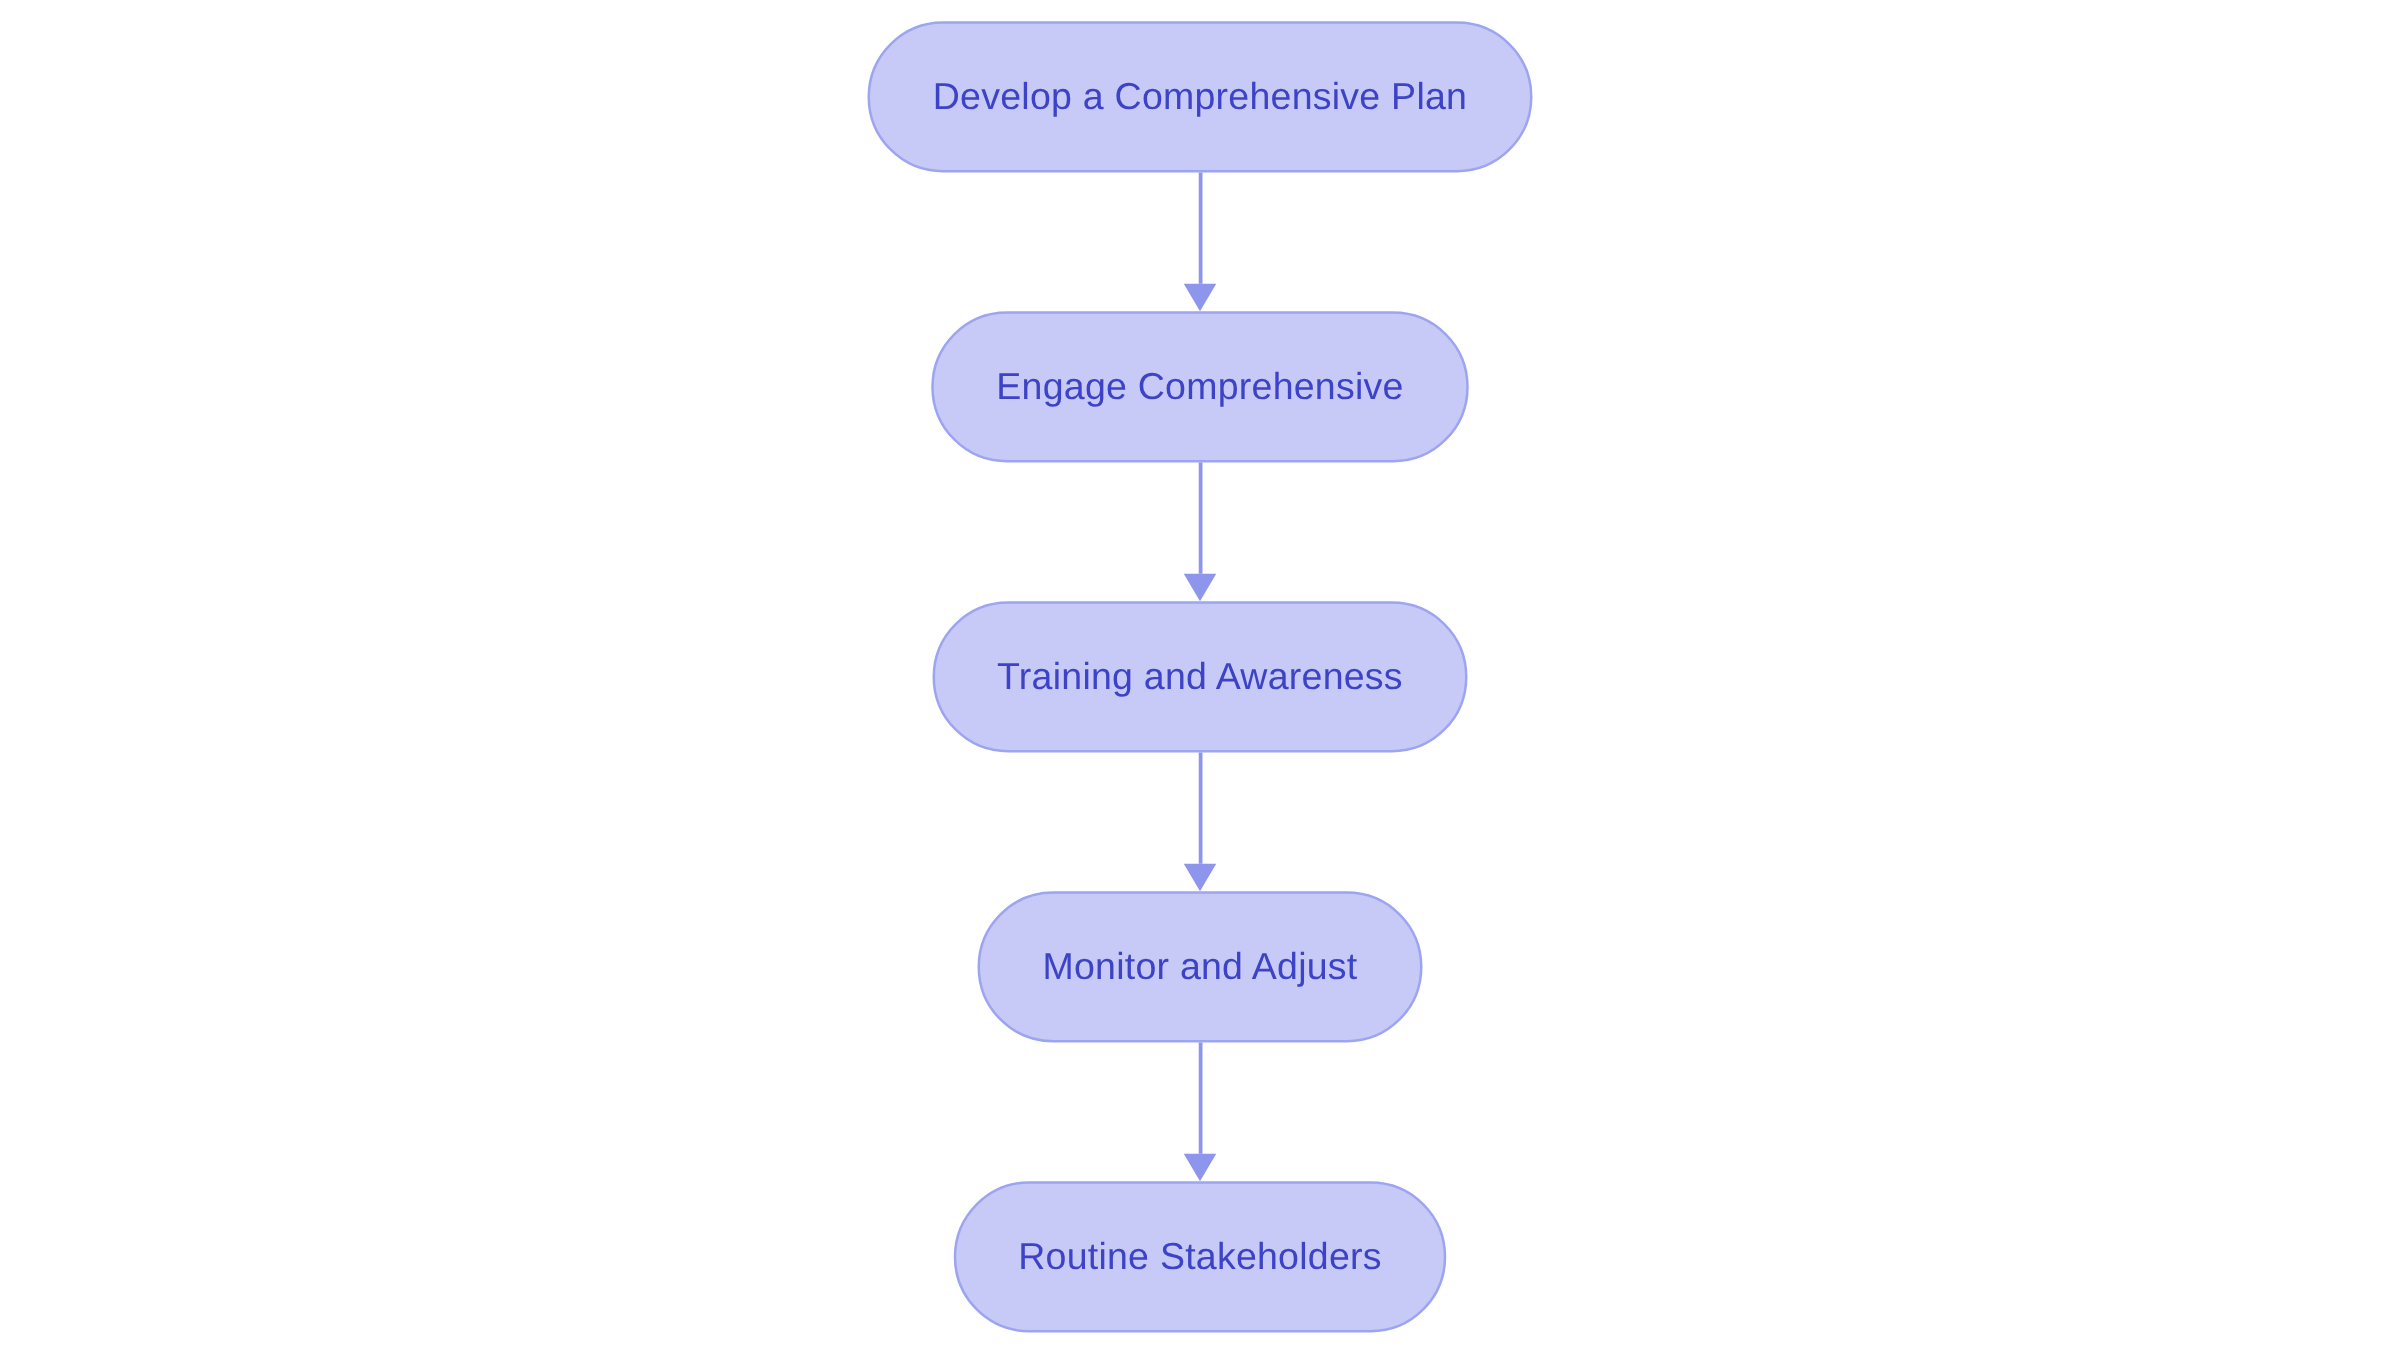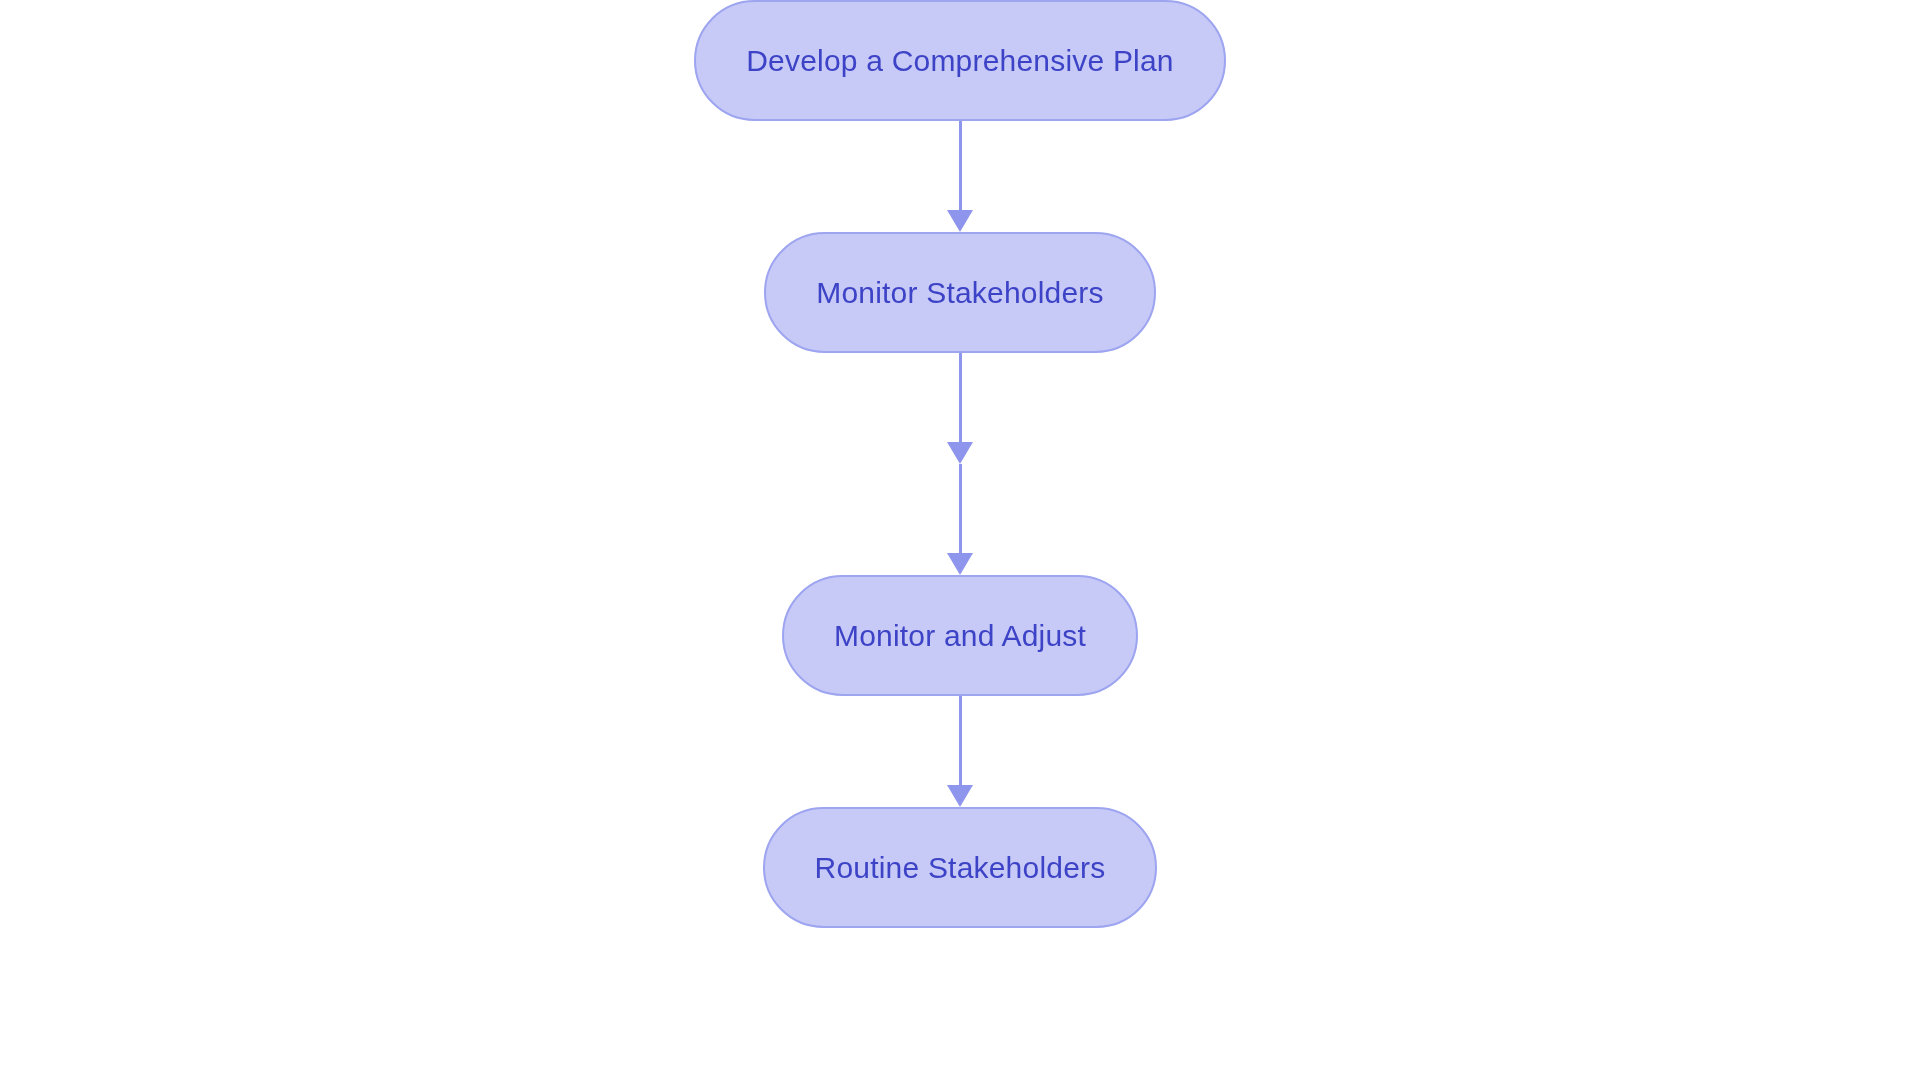--- a/index.html
+++ b/index.html
@@ -10,20 +10,21 @@
     width: 1920px;
     height: 1083px;
     background: var(--background, #ffffff);
     overflow: hidden;
     font-family: "Liberation Sans", sans-serif;
   }
   .flowchart {
     width: 100%;
     height: 100%;
     box-sizing: border-box;
+    padding-top: 17px;
     display: flex;
     flex-direction: column;
     align-items: center;
   }
   .node {
     box-sizing: border-box;
     height: 121px;
     min-width: 352px;
     padding: 0 50px;
     display: flex;
@@ -64,28 +65,31 @@
   <div class="node">
     <span>Develop a Comprehensive Plan</span>
   </div>
 
   <div class="arrow">
     <div class="shaft"></div>
     <div class="head"></div>
   </div>
 
   <div class="node">
-    <span>Monitor Stakeholders</span>
+    <span>Engage Comprehensive</span>
   </div>
 
   <div class="arrow">
     <div class="shaft"></div>
     <div class="head"></div>
   </div>
 
+  <div class="node">
+    <span>Training and Awareness</span>
+  </div>
 
   <div class="arrow">
     <div class="shaft"></div>
     <div class="head"></div>
   </div>
 
   <div class="node">
     <span>Monitor and Adjust</span>
   </div>
 

